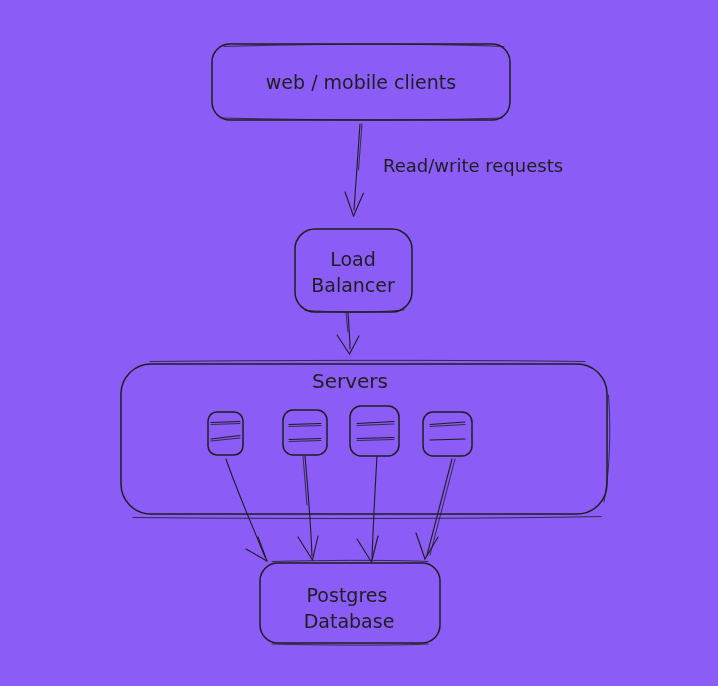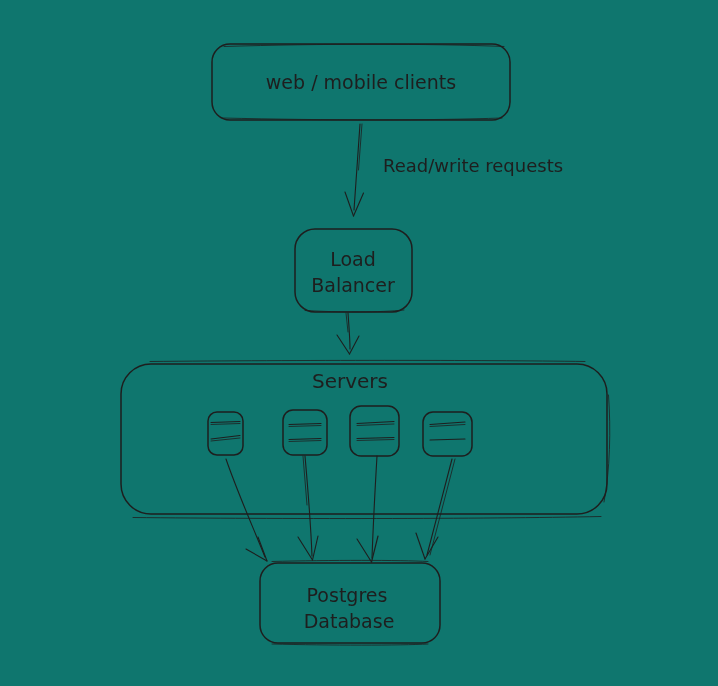--- a/index.html
+++ b/index.html
@@ -8,21 +8,21 @@
     background: #ffffff;
     width: 718px;
     height: 686px;
     overflow: hidden;
     font-family: "DejaVu Sans", sans-serif;
   }
   .canvas-wrap {
     position: relative;
     width: 718px;
     height: 686px;
-    background: #0f766e;
+    background: #8b5cf6;
   }
   svg { display: block; }
   .sk {
     fill: none;
     stroke: #1e1e1e;
     stroke-width: 1.5;
     stroke-linecap: round;
     stroke-linejoin: round;
   }
   .sk-thin {

